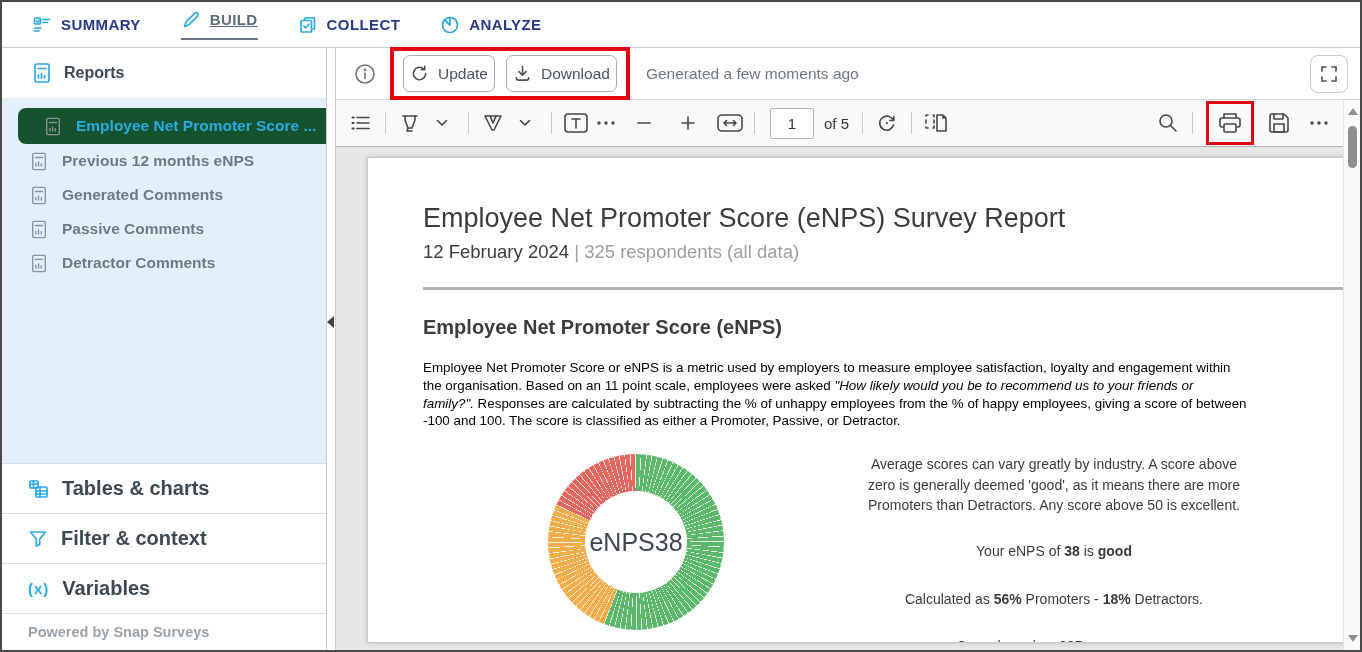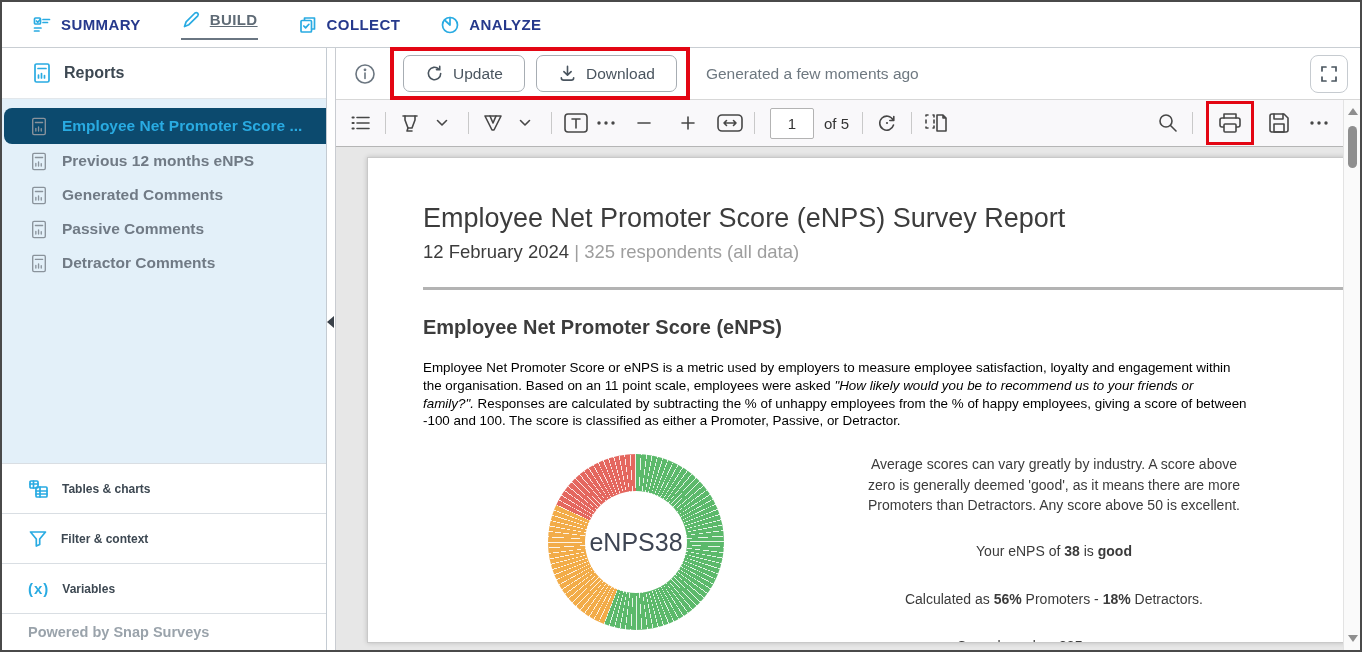--- a/index.html
+++ b/index.html
@@ -27,41 +27,41 @@
   
   .app-body { display:flex; height:602px; }
 
   
   .sidebar { width:325px; border-right:1px solid #c4cbd2; display:flex; flex-direction:column; background:#fff; }
   .sidebar-header { height:51px; border-bottom:1px solid #e2e7eb; display:flex; align-items:center; gap:12px; padding-left:30px; }
   .sidebar-header-label { font-size:16px; font-weight:700; color:#3d4852; }
   .reports-list { flex:1; background:#e3f0f9; padding-top:9px; overflow:hidden; }
   .report-item { height:34px; display:flex; align-items:center; gap:14px; padding-left:28px; cursor:pointer; }
   .report-item .report-label { font-size:15.5px; font-weight:600; color:#707a85; white-space:nowrap; overflow:hidden; }
-  .report-item.selected { background:#0c4a6e; margin-left:2px; padding-left:26px; border-radius:8px 0 0 8px; height:36px; }
+  .report-item.selected { background:#14532d; margin-left:16px; padding-left:26px; border-radius:8px 0 0 8px; height:36px; }
   .report-item.selected .report-label { color:#29abe2; }
   .sidebar-section { height:50px; border-top:1px solid #d9dee3; display:flex; align-items:center; gap:13px; padding-left:26px; cursor:pointer; background:#fff; }
-  .section-label { font-size:12px; font-weight:700; color:#3d4852; }
+  .section-label { font-size:20px; font-weight:700; color:#3d4852; }
   .variables-glyph { color:#29abe2; font-size:15px; font-weight:700; letter-spacing:1px; }
   .sidebar-footer { height:37px; border-top:1px solid #d9dee3; display:flex; align-items:center; padding-left:26px; }
   .sidebar-footer span { font-size:14.5px; font-weight:700; color:#9aa3ab; }
 
   
   .gutter { width:8px; background:#fff; position:relative; }
   .collapse-arrow { position:absolute; top:268px; left:0px; width:0; height:0;
      border-top:6px solid transparent; border-bottom:6px solid transparent; border-right:7px solid #3a4149; }
 
   
   .main { flex:1; border-left:1px solid #c9ccd1; display:flex; flex-direction:column; position:relative; background:#fff; }
 
   
   .report-toolbar { height:52px; border-bottom:1px solid #d7d7d7; display:flex; align-items:center; padding:0 12px 0 14px; }
   .info-btn { width:30px; height:30px; display:flex; align-items:center; justify-content:center; cursor:pointer; }
   .red-group { border:4px solid #e30613; display:flex; align-items:center; gap:11px; padding:4px 9px; margin-left:10px; }
-  .btn { height:37px; background:#fff; border:1px solid #a7adb3; border-radius:7px; display:flex; align-items:center; gap:9px; padding:0 21px; cursor:pointer; }
+  .btn { height:37px; background:#fff; border:1px solid #a7adb3; border-radius:7px; display:flex; align-items:center; gap:9px; padding:0 6px; cursor:pointer; }
   .btn span { font-size:15.5px; color:#4a555f; }
   .generated { margin-left:16px; font-size:15.5px; color:#6e7880; }
   .fullscreen-btn { margin-left:auto; width:38px; height:38px; border:1px solid #c6cbd0; border-radius:8px; background:#fff;
      display:flex; align-items:center; justify-content:center; cursor:pointer; }
 
   
   .pdf-toolbar { height:47px; background:#f9f8fa; border-bottom:1px solid #b5b5b5; display:flex; align-items:center; padding:0 26px 0 10px; }
   .tb-btn { min-width:30px; height:32px; display:flex; align-items:center; justify-content:center; cursor:pointer; border-radius:3px; }
   .tb-div { width:1px; height:22px; background:#c9c9c9; margin:0 9px; }
   .tb-chevron { margin-left:2px; margin-right:2px; }

